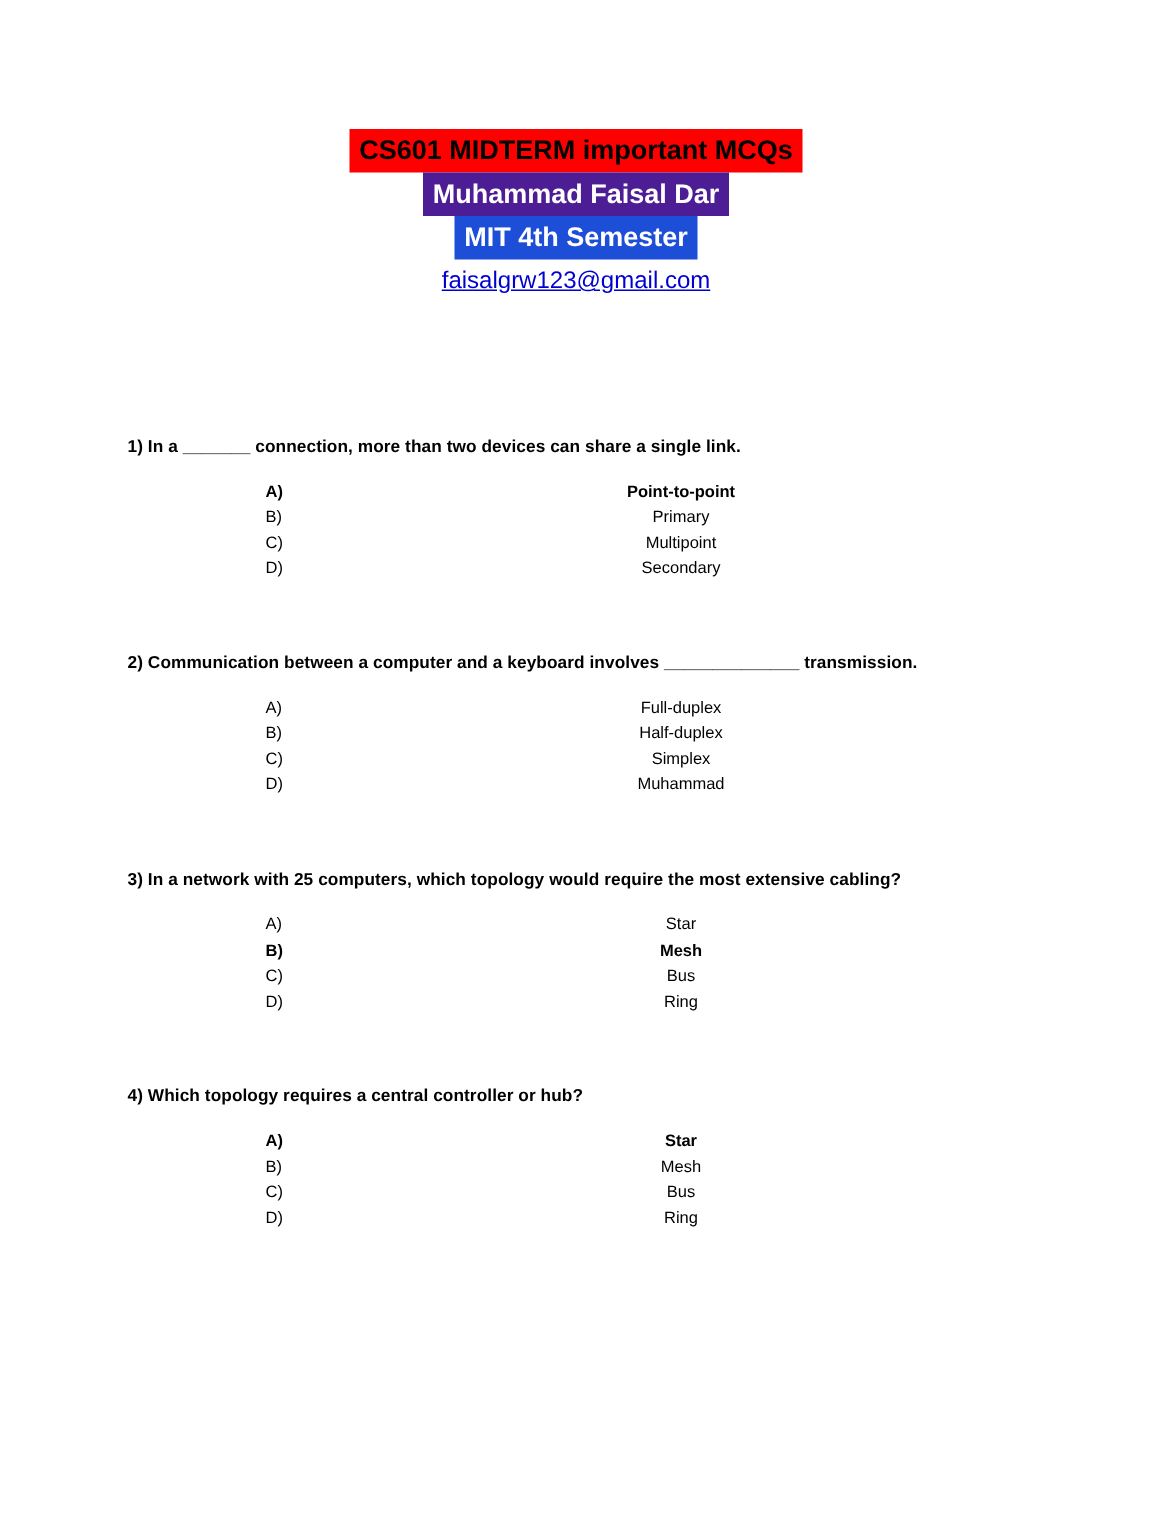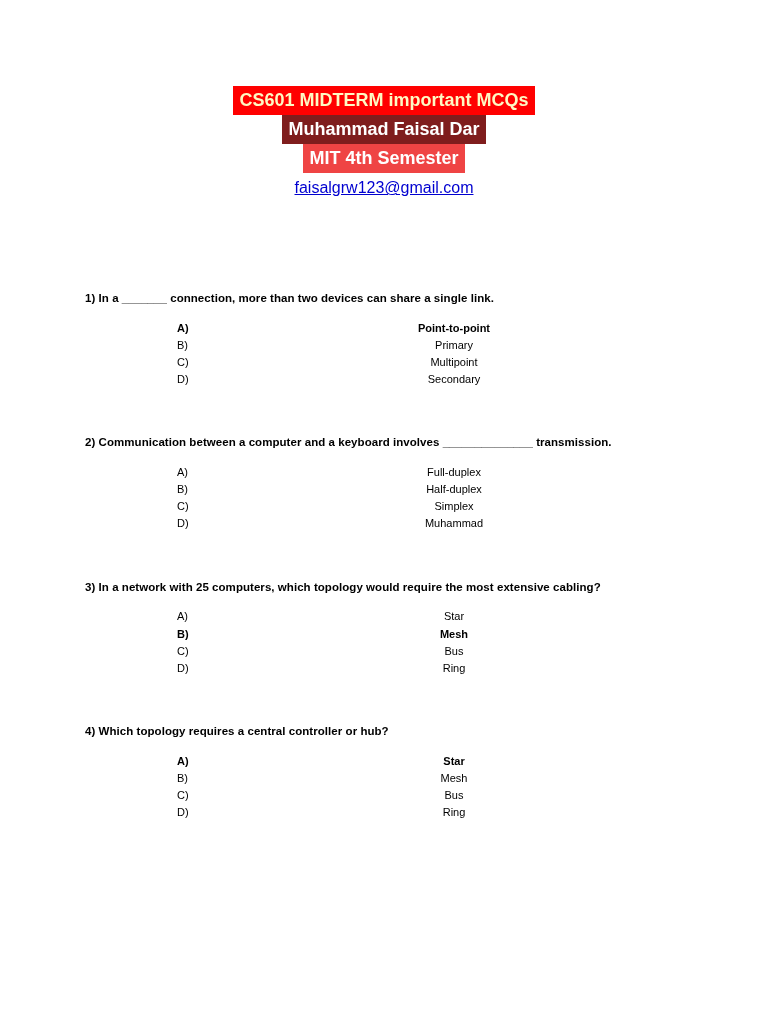--- a/index.html
+++ b/index.html
@@ -31,28 +31,28 @@
   .hdr-line {
     display: inline-block;
     font-weight: bold;
     font-size: 18px;
     line-height: 1.45;
     padding: 1px 6px 2px 6px;
     white-space: nowrap;
   }
   .hdr-title {
     background: #ff0000;
-    color: #fef9c3;
+    color: #000000;
   }
   .hdr-author {
-    background: #7f1d1d;
+    background: #4c1d95;
     color: #ffffff;
   }
   .hdr-program {
-    background: #ef4444;
+    background: #1d4ed8;
     color: #ffffff;
   }
   .hdr-email-wrap {
     margin-top: 6px;
   }
   .hdr-email {
     color: #0000d0;
     text-decoration: underline;
     font-size: 16px;
     font-weight: normal;

